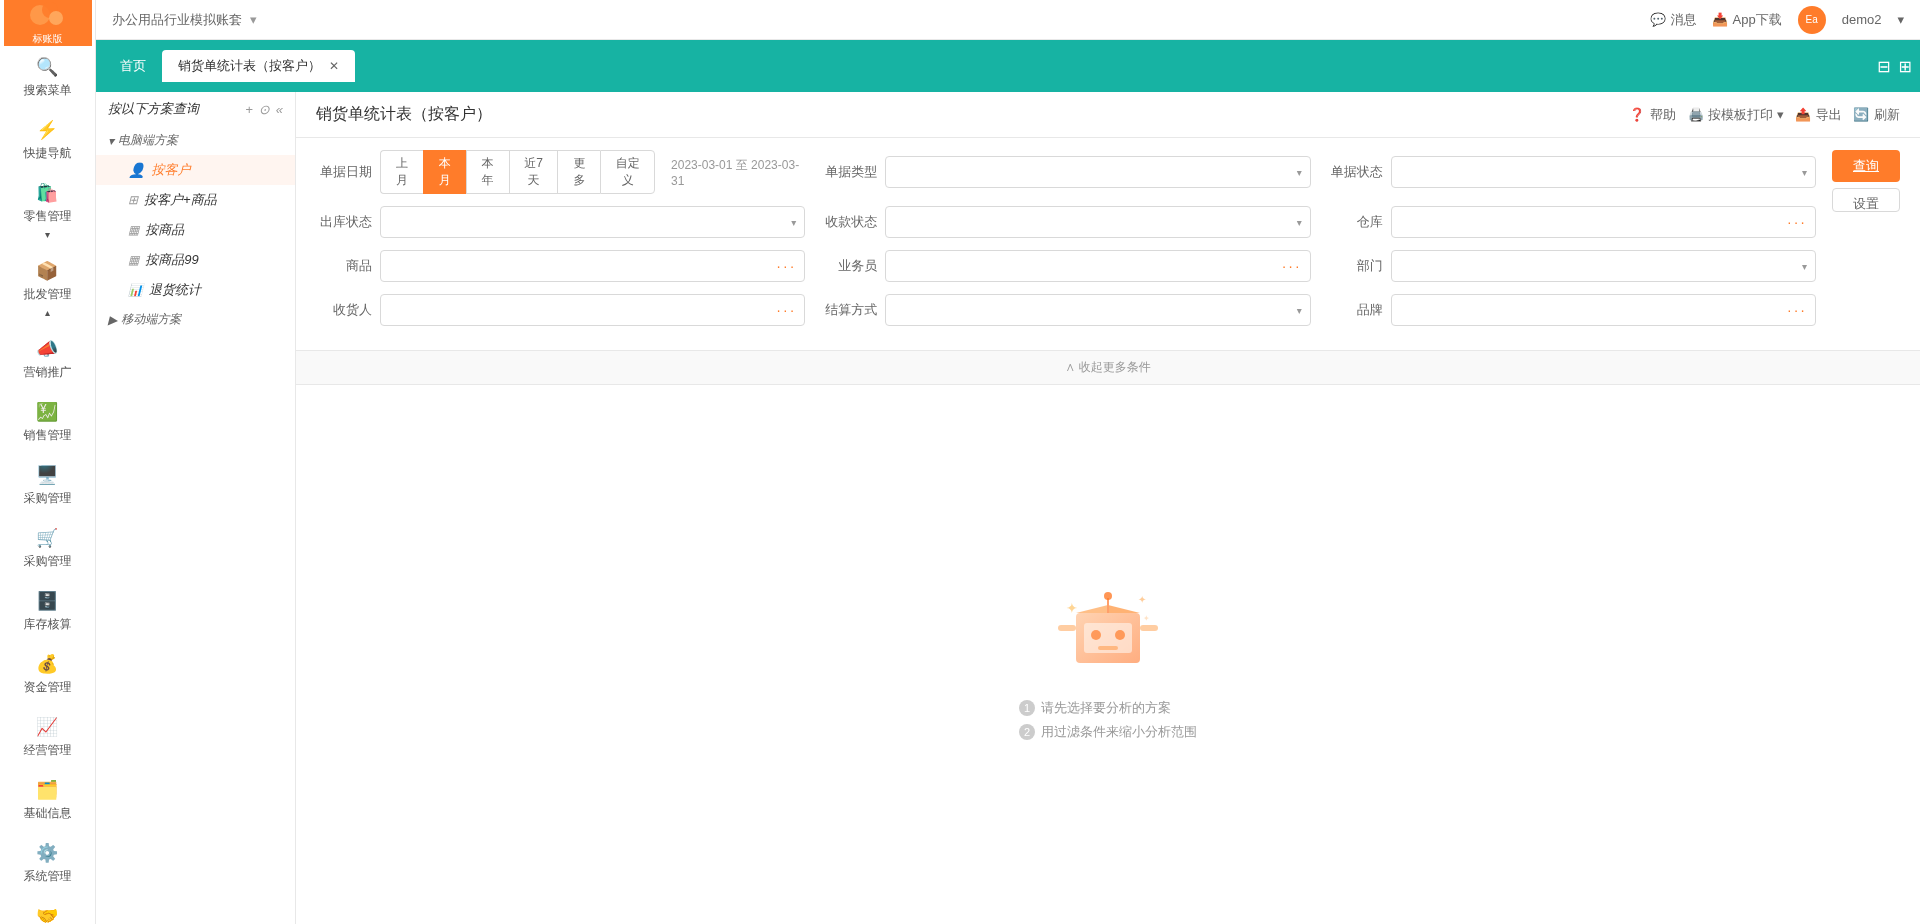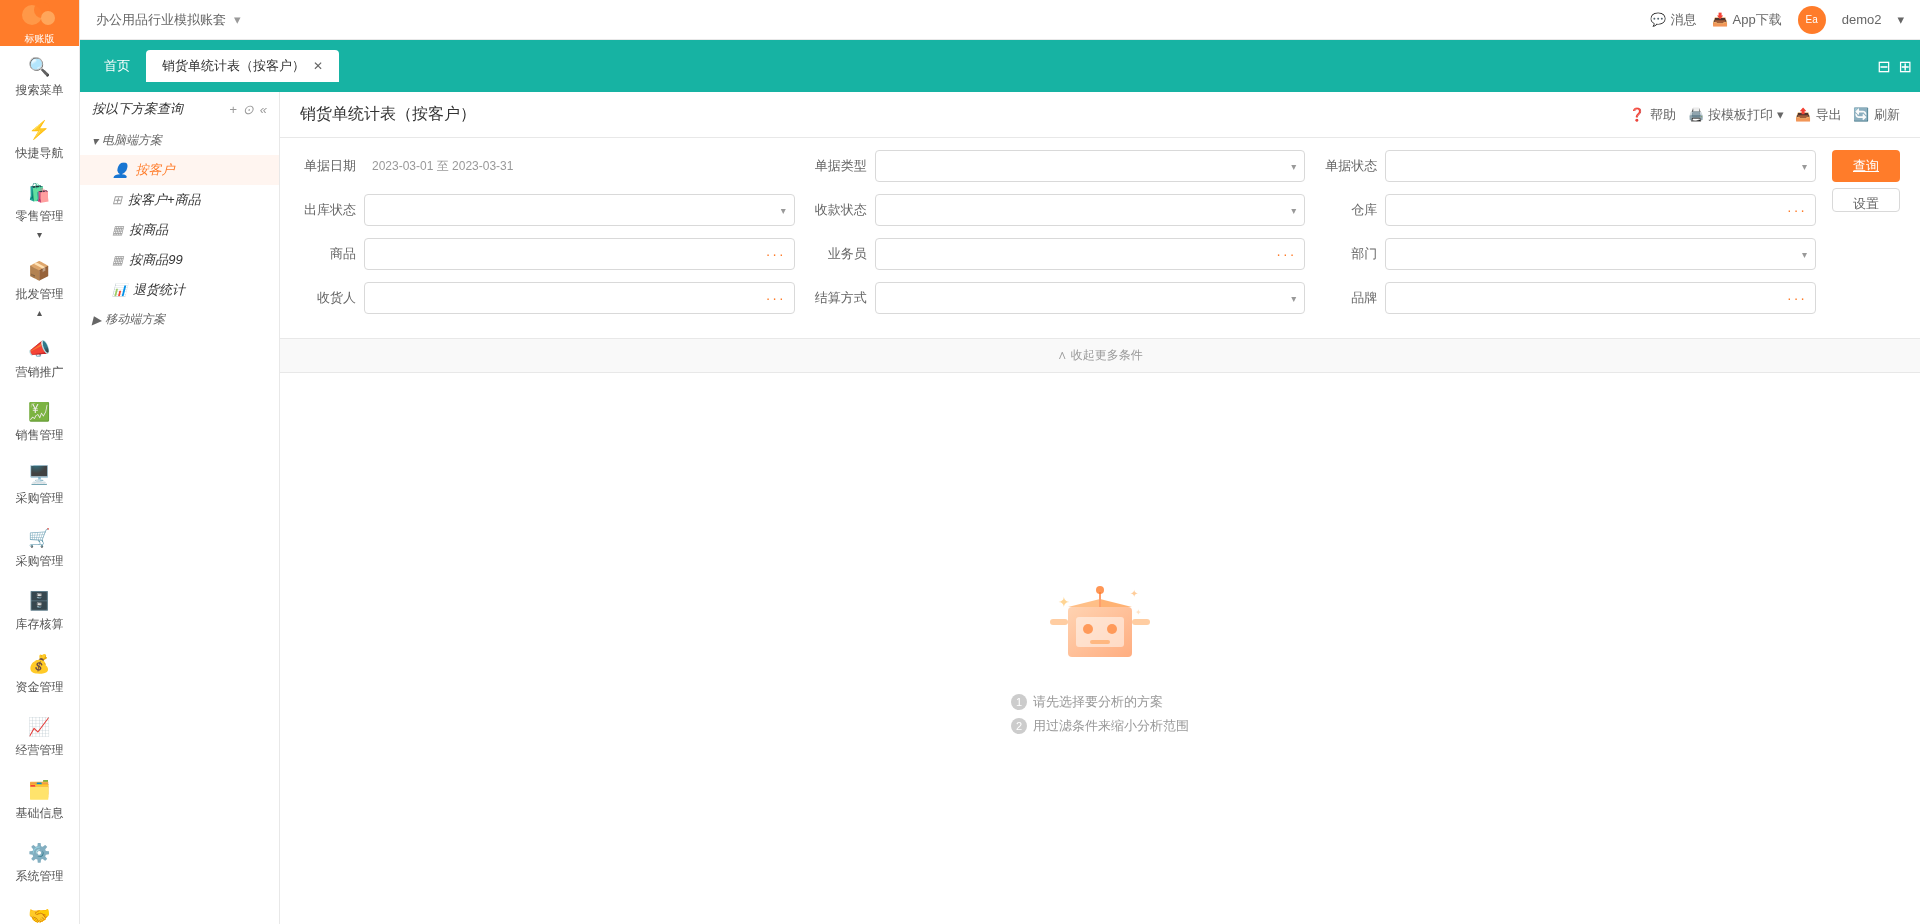--- a/index.html
+++ b/index.html
@@ -1,20 +1,20 @@
 <!DOCTYPE html>
 <html><head>
   <meta charset="utf-8">
   <style>
     * { margin: 0; padding: 0; box-sizing: border-box; }
     body { font-family: "Microsoft YaHei", "PingFang SC", sans-serif; font-size: 13px; background: #f5f5f5; display: flex; height: 924px; overflow: hidden; }
 
     
     .sidebar {
-      width: 80px;
+      width: 96px;
       background: #fff;
       display: flex;
       flex-direction: column;
       align-items: center;
       border-right: 1px solid #e8e8e8;
       flex-shrink: 0;
       overflow-y: auto;
     }
     .sidebar-logo {
       width: 88px;
@@ -443,20 +443,28 @@
         </div>
       </div>
 
       <div class="filter-area">
         <div class="filter-section">
           <div class="filter-fields">
 
             <div class="filter-row">
               <div class="filter-item">
                 <span class="filter-label">单据日期</span>
+                <div class="date-filter">
+                  <button class="date-btn">上月</button>
+                  <button class="date-btn active">本月</button>
+                  <button class="date-btn">本年</button>
+                  <button class="date-btn">近7天</button>
+                  <button class="date-btn">更多</button>
+                  <button class="date-btn">自定义</button>
+                </div>
                 <span class="date-range">2023-03-01 至 2023-03-31</span>
               </div>
               <div class="filter-item">
                 <span class="filter-label">单据类型</span>
                 <div class="filter-input">
                   <span></span>
                   <span class="arrow">▾</span>
                 </div>
               </div>
               <div class="filter-item">

